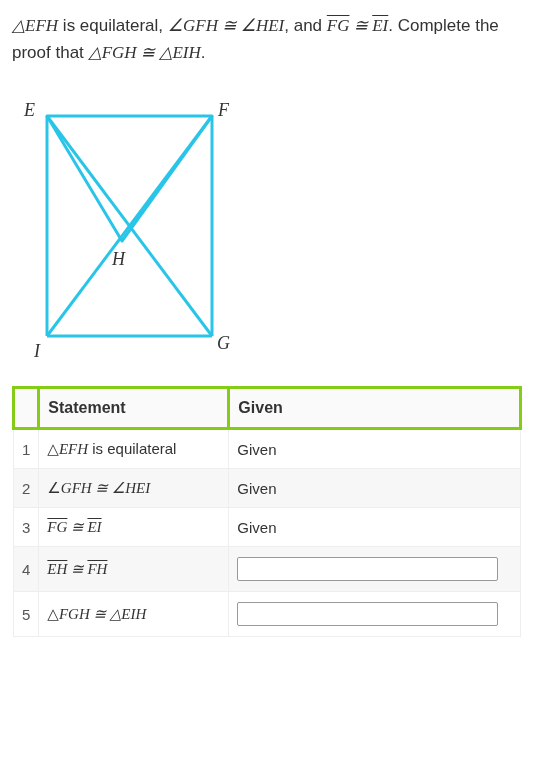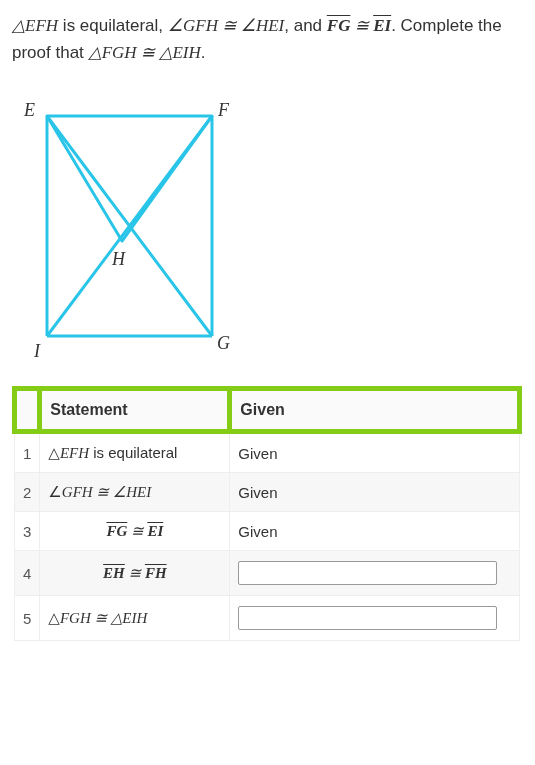--- a/index.html
+++ b/index.html
@@ -9,25 +9,24 @@
       color: #333;
       padding: 12px;
       width: 535px;
       background: #fff;
     }
     .problem-text {
       line-height: 1.6;
       margin-bottom: 20px;
       font-size: 17px;
     }
-    .math-italic { font-style: italic; font-family: 'Times New Roman', serif; text-align: center; }
+    .math-italic { font-style: italic; font-family: 'Times New Roman', serif; }
     .overline {
       text-decoration: overline;
       text-decoration-thickness: 1px;
-      font-weight: bold;
     }
     .figure-container {
       position: relative;
       width: 250px;
       height: 280px;
       margin-bottom: 20px;
     }
     .vertex-label {
       position: absolute;
       font-style: italic;
@@ -36,21 +35,21 @@
       font-weight: normal;
     }
     .proof-table {
       border-collapse: collapse;
       width: 100%;
       max-width: 510px;
     }
     .proof-table th {
       text-align: left;
       padding: 10px 8px;
-      border: 5px solid #84cc16;
+      border: 3px solid #84cc16;
       background: #fafafa;
       font-weight: bold;
       font-size: 16px;
     }
     .proof-table td {
       padding: 10px 8px;
       border: 1px solid #eee;
       font-size: 15px;
       vertical-align: middle;
     }

